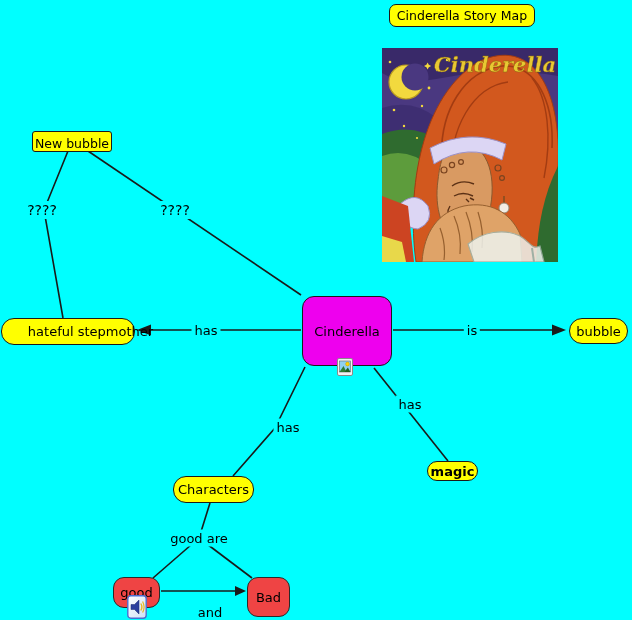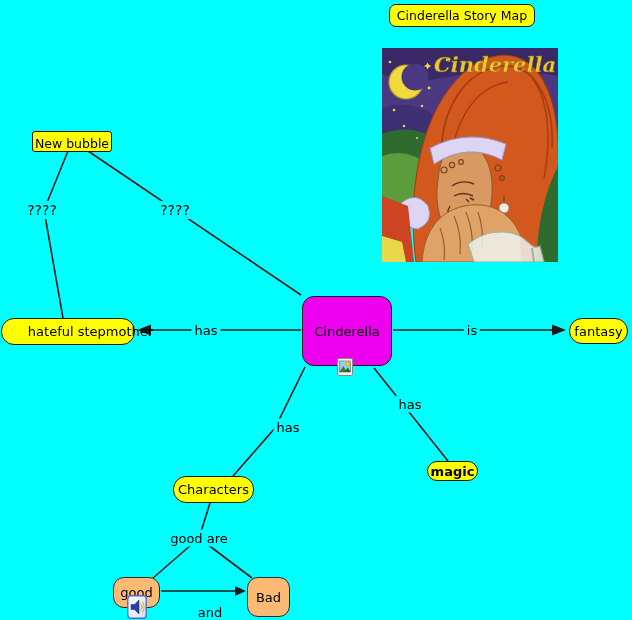--- a/index.html
+++ b/index.html
@@ -10,21 +10,21 @@
   }
   #canvas{position:absolute;inset:0;width:632px;height:620px;}
   svg.lines{position:absolute;left:0;top:0;z-index:1;}
   .node{
     position:absolute;z-index:3;display:flex;align-items:center;justify-content:center;
     box-sizing:border-box;color:#000;white-space:nowrap;
   }
   .yellow{background:#FFFF00;border:1.6px solid #1a1a1a;}
   .pill{border-radius:13px;}
   .rectish{border-radius:3px;align-items:flex-end;}
-  .whitebubble{background:#fdba74;border:1.6px solid #2a2a2a;border-radius:11px;}
+  .whitebubble{background:#ef4444;border:1.6px solid #2a2a2a;border-radius:11px;}
   .magenta{background:#EE00EE;border:1.6px solid #1a1a1a;border-radius:12px;}
   .linklabel{
     position:absolute;z-index:2;transform:translate(-50%,-50%);
     background:#00FFFF;color:#000;padding:1px 3px;white-space:nowrap;
     font-size:13px;
   }
   .f13{font-size:13px;}
   #title-bubble{left:389px;top:4px;width:146px;height:23px;border-radius:7px;font-size:12.5px;}
   #node-new-bubble{left:32px;top:131px;width:80px;height:21px;font-size:12.5px;}
   #node-stepmother{left:1px;top:318px;width:134px;height:27px;padding-left:45px;}
@@ -79,21 +79,21 @@
   <div class="node yellow rectish" id="node-new-bubble">
     <span>New bubble</span>
   </div>
   <div class="node yellow pill f13" id="node-stepmother">
     <span>hateful stepmother</span>
   </div>
   <div class="node magenta" id="node-cinderella">
     <span>Cinderella</span>
   </div>
   <div class="node yellow pill f13" id="node-fantasy">
-    <span>fantasy</span>
+    <span>bubble</span>
   </div>
   <div class="node yellow pill f13" id="node-magic">
     <span>magic</span>
   </div>
   <div class="node yellow pill f13" id="node-characters">
     <span>Characters</span>
   </div>
   <div class="node whitebubble" id="node-good">
     <span>good</span>
   </div>

